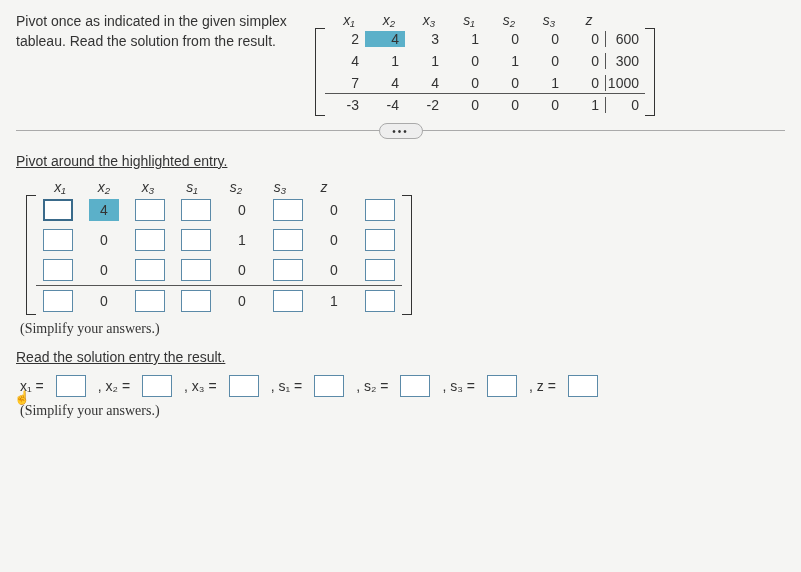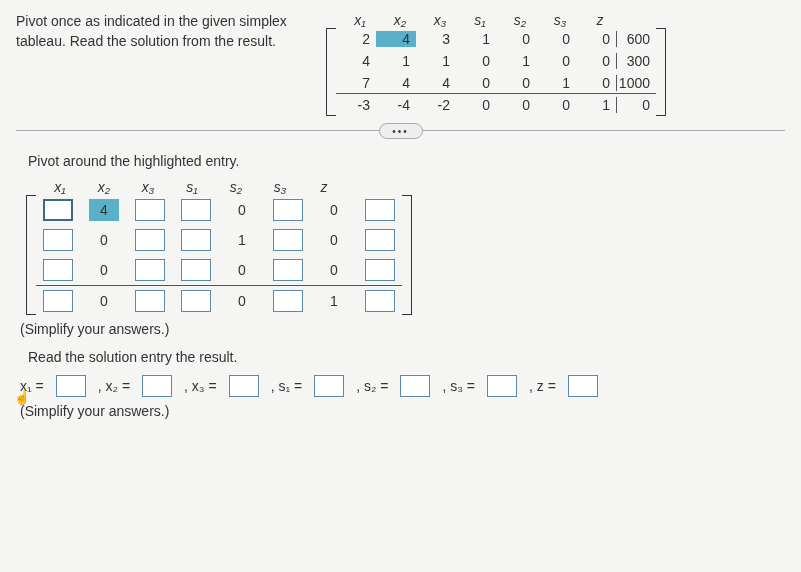--- a/index.html
+++ b/index.html
@@ -1,50 +1,50 @@
 <!DOCTYPE html>
 <html><head>
 <meta charset="utf-8">
 <style>
 * { box-sizing: border-box; margin: 0; padding: 0; }
 body { font-family: Arial, sans-serif; font-size: 14px; color: #333; background: #f5f5f3; width: 801px; height: 572px; padding: 12px 16px; position: relative; }
-.top-row { display: flex; gap: 20px; }
+.top-row { display: flex; gap: 9px; }
 .prompt { width: 290px; line-height: 1.4; }
 .tableau-wrap { display: flex; flex-direction: column; align-items: flex-start; }
 .tableau-headers { display: flex; margin-left: 14px; }
 .tableau-headers span { width: 40px; text-align: center; font-style: italic; }
 .tableau-body { display: flex; align-items: stretch; }
 .bracket { width: 10px; border-top: 1.5px solid #333; border-bottom: 1.5px solid #333; }
 .bracket.left { border-left: 1.5px solid #333; }
 .bracket.right { border-right: 1.5px solid #333; }
 .matrix-rows { display: flex; flex-direction: column; }
 .mrow { display: flex; height: 22px; align-items: center; }
 .mrow.last-before { border-bottom: 1px solid #555; }
 .mcell { width: 40px; text-align: right; padding-right: 6px; }
 .mcell.hl { background: #5bb0c9; }
 .aug-sep { border-left: 1px solid #555; }
 .hr { border: none; border-top: 1px solid #aaa; margin: 14px 0 10px; }
 .ellipsis-btn { width: 44px; height: 16px; border: 1px solid #aaa; border-radius: 8px; background: #eee; margin: -18px auto 14px; font-size: 10px; display: flex; align-items: center; justify-content: center; letter-spacing: 2px; cursor: pointer; }
-.section-label { margin: 8px 12px 10px; }
+.section-label { margin: 8px 0 10px; text-decoration: underline; }
 .input-tableau { margin-left: 10px; }
 .input-headers { display: flex; margin-left: 12px; }
 .input-headers span { width: 44px; text-align: center; font-style: italic; }
 .inp-body { display: flex; align-items: stretch; }
 .irows { display: flex; flex-direction: column; }
 .irow { display: flex; align-items: center; height: 30px; gap: 2px; }
 .irow.div { border-top: 1px solid #555; }
 .icell { width: 44px; display: flex; justify-content: center; }
 .input-box { width: 30px; height: 22px; border: 1.5px solid #5b8aa8; background: #fff; }
 .input-box.sel { border: 2px solid #3a6a8a; }
 .fixed { width: 30px; height: 22px; display: flex; align-items: center; justify-content: center; }
 .fixed.hl { background: #5bb0c9; }
 .ibracket { width: 10px; border-top: 1.5px solid #333; border-bottom: 1.5px solid #333; }
 .ibracket.left { border-left: 1.5px solid #333; }
 .ibracket.right { border-right: 1.5px solid #333; }
-.note { margin: 6px 0 12px 4px; }
+.note { margin: 6px 0 12px 4px; font-family: Liberation Serif, serif; }
 .solution-line { display: flex; flex-wrap: wrap; align-items: center; gap: 12px; margin: 8px 0 4px 4px; }
 .cursor-icon { position: absolute; font-size: 13px; }
 </style>
 </head>
 <body>
 
 <div class="top-row">
   <div class="prompt">Pivot once as indicated in the given simplex tableau. Read the solution from the result.</div>
   <div class="tableau-wrap">
     <div class="tableau-headers">

